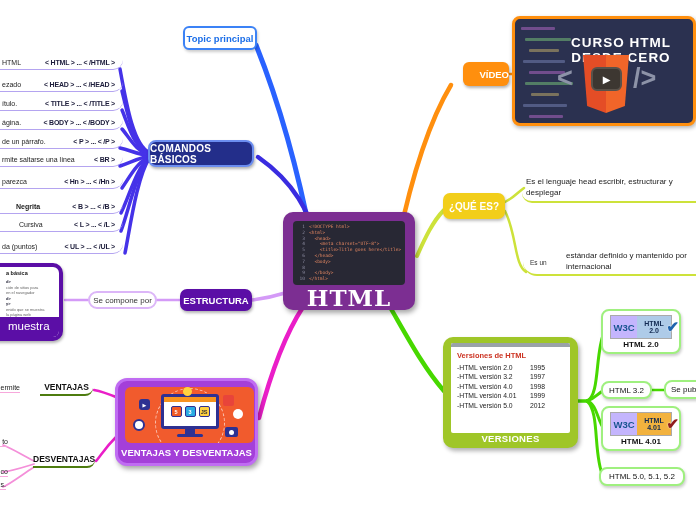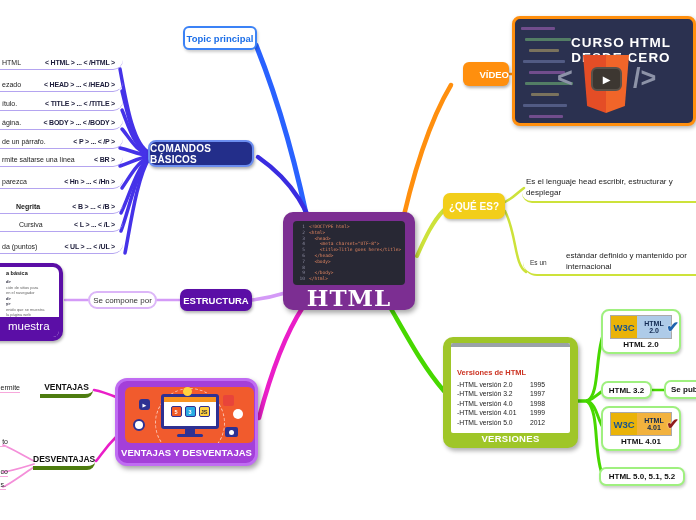--- a/index.html
+++ b/index.html
@@ -70,29 +70,29 @@
   .qitem1 { width: 180px; padding: 2px 2px 3px 4px; font-size: 8px; color: #222; line-height: 11px;
             border-bottom: 2px solid #cde23a; border-bottom-left-radius: 10px; }
   .qitem2 { width: 178px; height: 28px; border-bottom: 2px solid #cde23a; border-bottom-left-radius: 14px; }
   .qitem2 .pre { position: absolute; left: 7px; top: 11px; font-size: 6.5px; color: #333; }
   .qitem2 .main { position: absolute; left: 43px; top: 2px; font-size: 8px; color: #222; line-height: 11px; white-space: nowrap; }
 
   
   .vercard { width: 135px; height: 111px; background: #9fc628; border-radius: 10px; box-shadow: 2px 3px 4px rgba(0,0,0,.3); }
   .verpanel { position: absolute; left: 8px; top: 6px; width: 119px; height: 90px; background: #fff; border-radius: 2px; overflow: hidden; }
   .graybar { height: 4px; background: #9aa2a8; }
-  .vertitle { margin: 21px 0 3px 6px; font-size: 7.5px; font-weight: bold; color: #cc3322; }
+  .vertitle { margin: 4px 0 3px 6px; font-size: 7.5px; font-weight: bold; color: #cc3322; }
   .ver-row { display: flex; padding: 0 4px 0 6px; font-size: 6.8px; color: #222; line-height: 9.4px; }
   .ver-name { flex: 1; white-space: nowrap; }
   .ver-year { width: 36px; text-align: left; }
   .vercaption { position: absolute; left: 0; top: 96px; width: 100%; text-align: center; color: #fff;
                 font-weight: bold; font-size: 9.5px; letter-spacing: .3px; }
   .vnode { background: #fff; border: 2px solid #9ff07f; border-radius: 8px; box-shadow: 1px 2px 3px rgba(0,0,0,.2); }
-  .vnode-sm { display: flex; align-items: center; justify-content: center; font-size: 8px; font-weight: bold; color: #111; border-radius: 7px; }
-  .w3cbadge { position: relative; width: 62px; height: 24px; margin: 4px auto 0; display: flex; border: 1px solid #aaa; background: #eab308; }
+  .vnode-sm { display: flex; align-items: center; justify-content: center; font-size: 8px; font-weight: normal; color: #111; }
+  .w3cbadge { position: relative; width: 62px; height: 24px; margin: 4px auto 0; display: flex; border: 1px solid #aaa; background: #c4b5fd; }
   .w3c-txt { width: 26px; display: flex; align-items: center; justify-content: center; font-size: 9.5px; font-weight: bold; color: #17548f; }
   .badge-col { flex: 1; display: flex; flex-direction: column; align-items: center; justify-content: center;
                font-size: 7px; font-weight: bold; color: #122a52; line-height: 7.5px; }
   .w3c-check { position: absolute; right: -8px; top: 2px; font-size: 15px; font-weight: bold; text-shadow: 0 0 2px #fff; }
   .vcaption { margin-top: 1px; text-align: center; font-size: 8px; font-weight: bold; color: #111; }
 
   
   .ventnode { width: 143px; height: 88px; background: #a43fd9; border: 3px solid #c06cf2; border-radius: 12px;
               box-shadow: 2px 3px 5px rgba(0,0,0,.35); }
   .ventimg { position: absolute; left: 7px; top: 6px; width: 129px; height: 56px; background: #f15b2d; border-radius: 6px; overflow: hidden; }
@@ -102,21 +102,21 @@
   .monitor { position: absolute; left: 36px; top: 7px; width: 58px; height: 35px; background: #2e3192; border-radius: 3px; }
   .mscreen { position: absolute; left: 3px; top: 3px; width: 52px; height: 29px; background: #fff; overflow: hidden; }
   .mbar { height: 5px; background: #f7941e; }
   .badges { display: flex; justify-content: center; gap: 3px; margin-top: 4px; }
   .bdg { width: 11px; height: 11px; border-radius: 2px; display: flex; align-items: center; justify-content: center;
          font-size: 5.5px; font-weight: bold; color: #fff; border: 1px solid #2e3192; }
   .stand { position: absolute; left: 60px; top: 42px; width: 10px; height: 5px; background: #2e3192; }
   .standbase { position: absolute; left: 52px; top: 47px; width: 26px; height: 3px; background: #2e3192; border-radius: 2px; }
   .mini { position: absolute; display: flex; align-items: center; justify-content: center; }
   .vent-label { position: absolute; z-index: 3; text-align: center; font-size: 8.5px; font-weight: bold; color: #111;
-                border-bottom: 4px solid #4d7c0f; border-bottom-right-radius: 8px; padding-bottom: 2px; }
+                border-bottom: 2px solid #4d7c0f; border-bottom-right-radius: 8px; padding-bottom: 2px; }
   .frag { position: absolute; z-index: 2; font-size: 7px; color: #222; text-align: right;
           border-bottom: 1.5px solid #f7a8dc; padding-bottom: 1px; white-space: nowrap; }
 </style>
 </head>
 <body>
 <div id="canvas">
 
 <svg class="lines" width="696" height="520">
   <g fill="none" stroke-linecap="round">
     <path d="M256,45 C282,110 299,175 312,243" stroke="#2962ff" stroke-width="5"></path>

